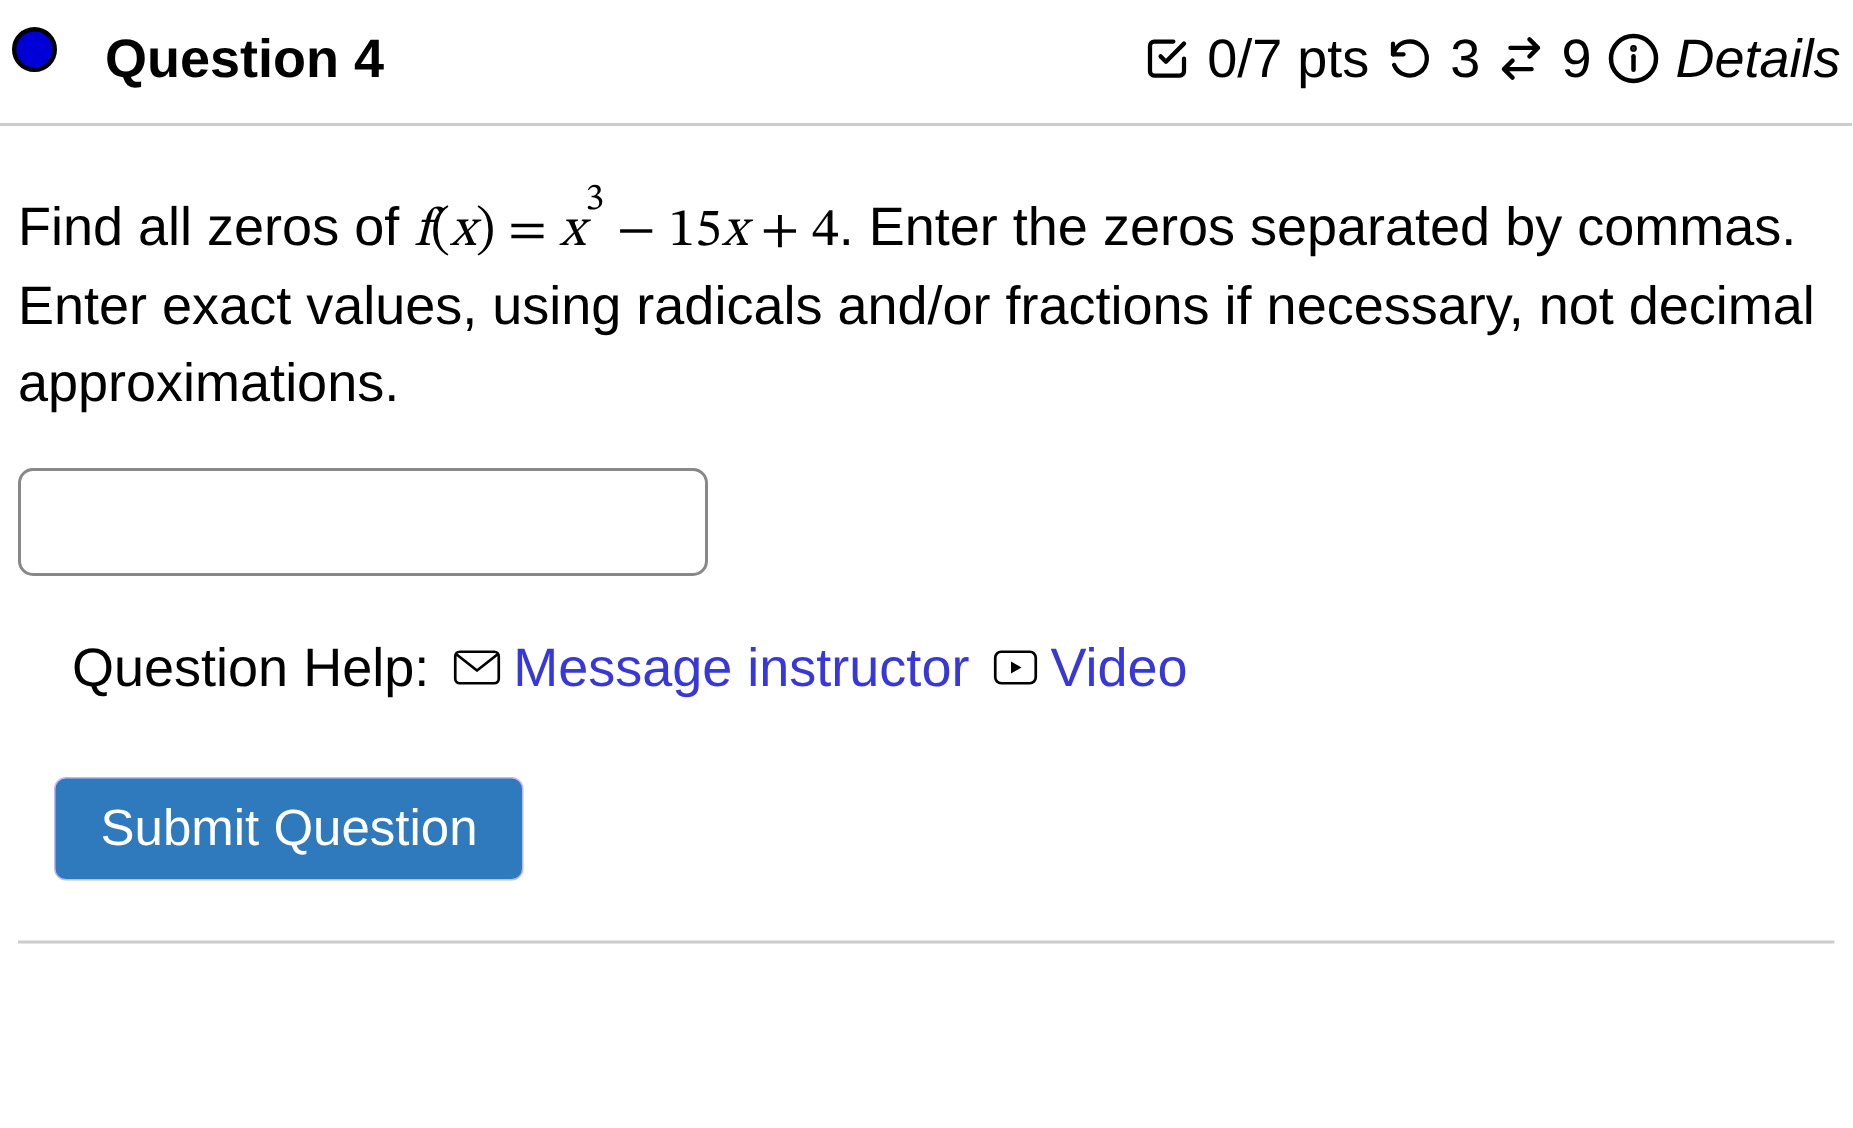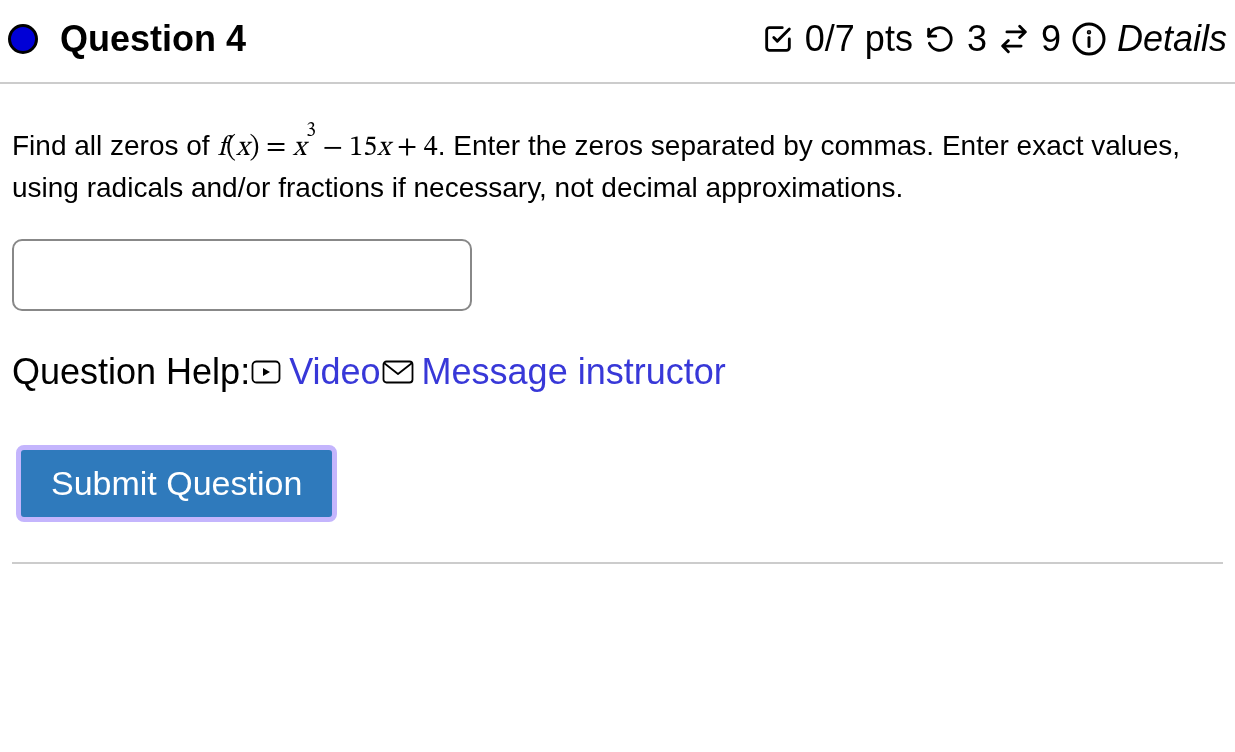--- a/index.html
+++ b/index.html
@@ -9,24 +9,23 @@
     }
     body {
       font-family: 'Trebuchet MS', 'Lucida Sans Unicode', 'Lucida Grande', sans-serif;
       background: #fff;
       width: 1235px;
       height: 752px;
       overflow: hidden;
     }
     .header {
       display: flex;
-      align-items: center;
       padding: 18px 8px 22px 8px;
       border-bottom: 2px solid #ccc;
-      gap: 2px;
+      gap: 12px;
     }
     .status-dot {
       width: 30px;
       height: 30px;
       border-radius: 50%;
       background: #0000d6;
       border: 3px solid #000;
       margin-right: 20px;
       flex-shrink: 0;
     }
@@ -58,21 +57,21 @@
     }
     .details-link {
       font-size: 36px;
       color: #000;
       font-style: italic;
     }
     .content {
       padding: 42px 12px 0 12px;
     }
     .prompt {
-      font-size: 28px;
+      font-size: 36px;
       line-height: 1.4;
       color: #000;
       margin-bottom: 32px;
     }
     .math {
       font-family: 'Cambria Math', 'STIX Two Math', 'Latin Modern Math', serif;
       font-style: italic;
     }
     .math .op {
       font-style: normal;
@@ -89,47 +88,48 @@
       border-radius: 10px;
       font-size: 28px;
       padding: 0 14px;
       margin-bottom: 40px;
       display: block;
     }
     .help-row {
       font-size: 36px;
       display: flex;
       align-items: center;
-      gap: 1px;
+      gap: 16px;
       margin-bottom: 52px;
       flex-wrap: wrap;
+      margin-left: 36px;
     }
     .help-label {
       color: #000;
     }
     .help-link {
       color: #3838d8;
       display: inline-flex;
       align-items: center;
       gap: 8px;
       cursor: pointer;
     }
     .help-link .mini-icon svg {
       stroke: #000;
     }
     .submit-btn {
       background: #2f7abc;
       color: #fff;
-      border: 5px solid #c4b5fd;
+      border: 1px solid #c4b5fd;
       border-radius: 8px;
       font-size: 34px;
       padding: 14px 30px;
       cursor: pointer;
       font-family: inherit;
-      margin-left: 4px;
+      margin-left: 24px;
     }
     .footer-rule {
       border-top: 2px solid #ccc;
       margin-top: 40px;
     }
     .mini-icon {
       display: inline-flex;
       align-items: center;
     }
   </style>
@@ -177,34 +177,34 @@
   <p class="prompt">
     <span>Find all zeros of </span><span class="math">f<span class="op">(</span>x<span class="op">)</span> <span class="op">=</span> x<sup><span class="op">3</span></sup> <span class="op">−</span> <span class="op">15</span>x <span class="op">+</span> <span class="op">4</span></span><span>. Enter the zeros separated by commas. Enter exact values, using radicals and/or fractions if necessary, not decimal approximations.</span>
   </p>
 
   <input type="text" class="answer-input" value="" style="">
 
   <div class="help-row">
     <span class="help-label">Question Help:</span>
     <span class="help-link">
       <span class="mini-icon">
+        <svg width="32" height="24" viewBox="0 0 32 24" fill="none" stroke="#000" stroke-width="1.8">
+          <rect x="1.5" y="1.5" width="29" height="21" rx="3"></rect>
+          <path d="M2 3l14 11L30 3" stroke-linejoin="round"></path>
+        </svg>
+      </span>
+      <span>Message instructor</span>
+    </span>
+    <span class="help-link">
+      <span class="mini-icon">
         <svg width="30" height="24" viewBox="0 0 30 24" fill="none" stroke="#000" stroke-width="1.8">
           <rect x="1.5" y="1.5" width="27" height="21" rx="4"></rect>
           <path d="M12 8l7 4-7 4z" fill="#000" stroke="none"></path>
         </svg>
       </span>
       <span>Video</span>
     </span>
-    <span class="help-link">
-      <span class="mini-icon">
-        <svg width="32" height="24" viewBox="0 0 32 24" fill="none" stroke="#000" stroke-width="1.8">
-          <rect x="1.5" y="1.5" width="29" height="21" rx="3"></rect>
-          <path d="M2 3l14 11L30 3" stroke-linejoin="round"></path>
-        </svg>
-      </span>
-      <span>Message instructor</span>
-    </span>
   </div>
 
   <button class="submit-btn">Submit Question</button>
 
   <div class="footer-rule"></div>
 </div>
 
 </body></html>

